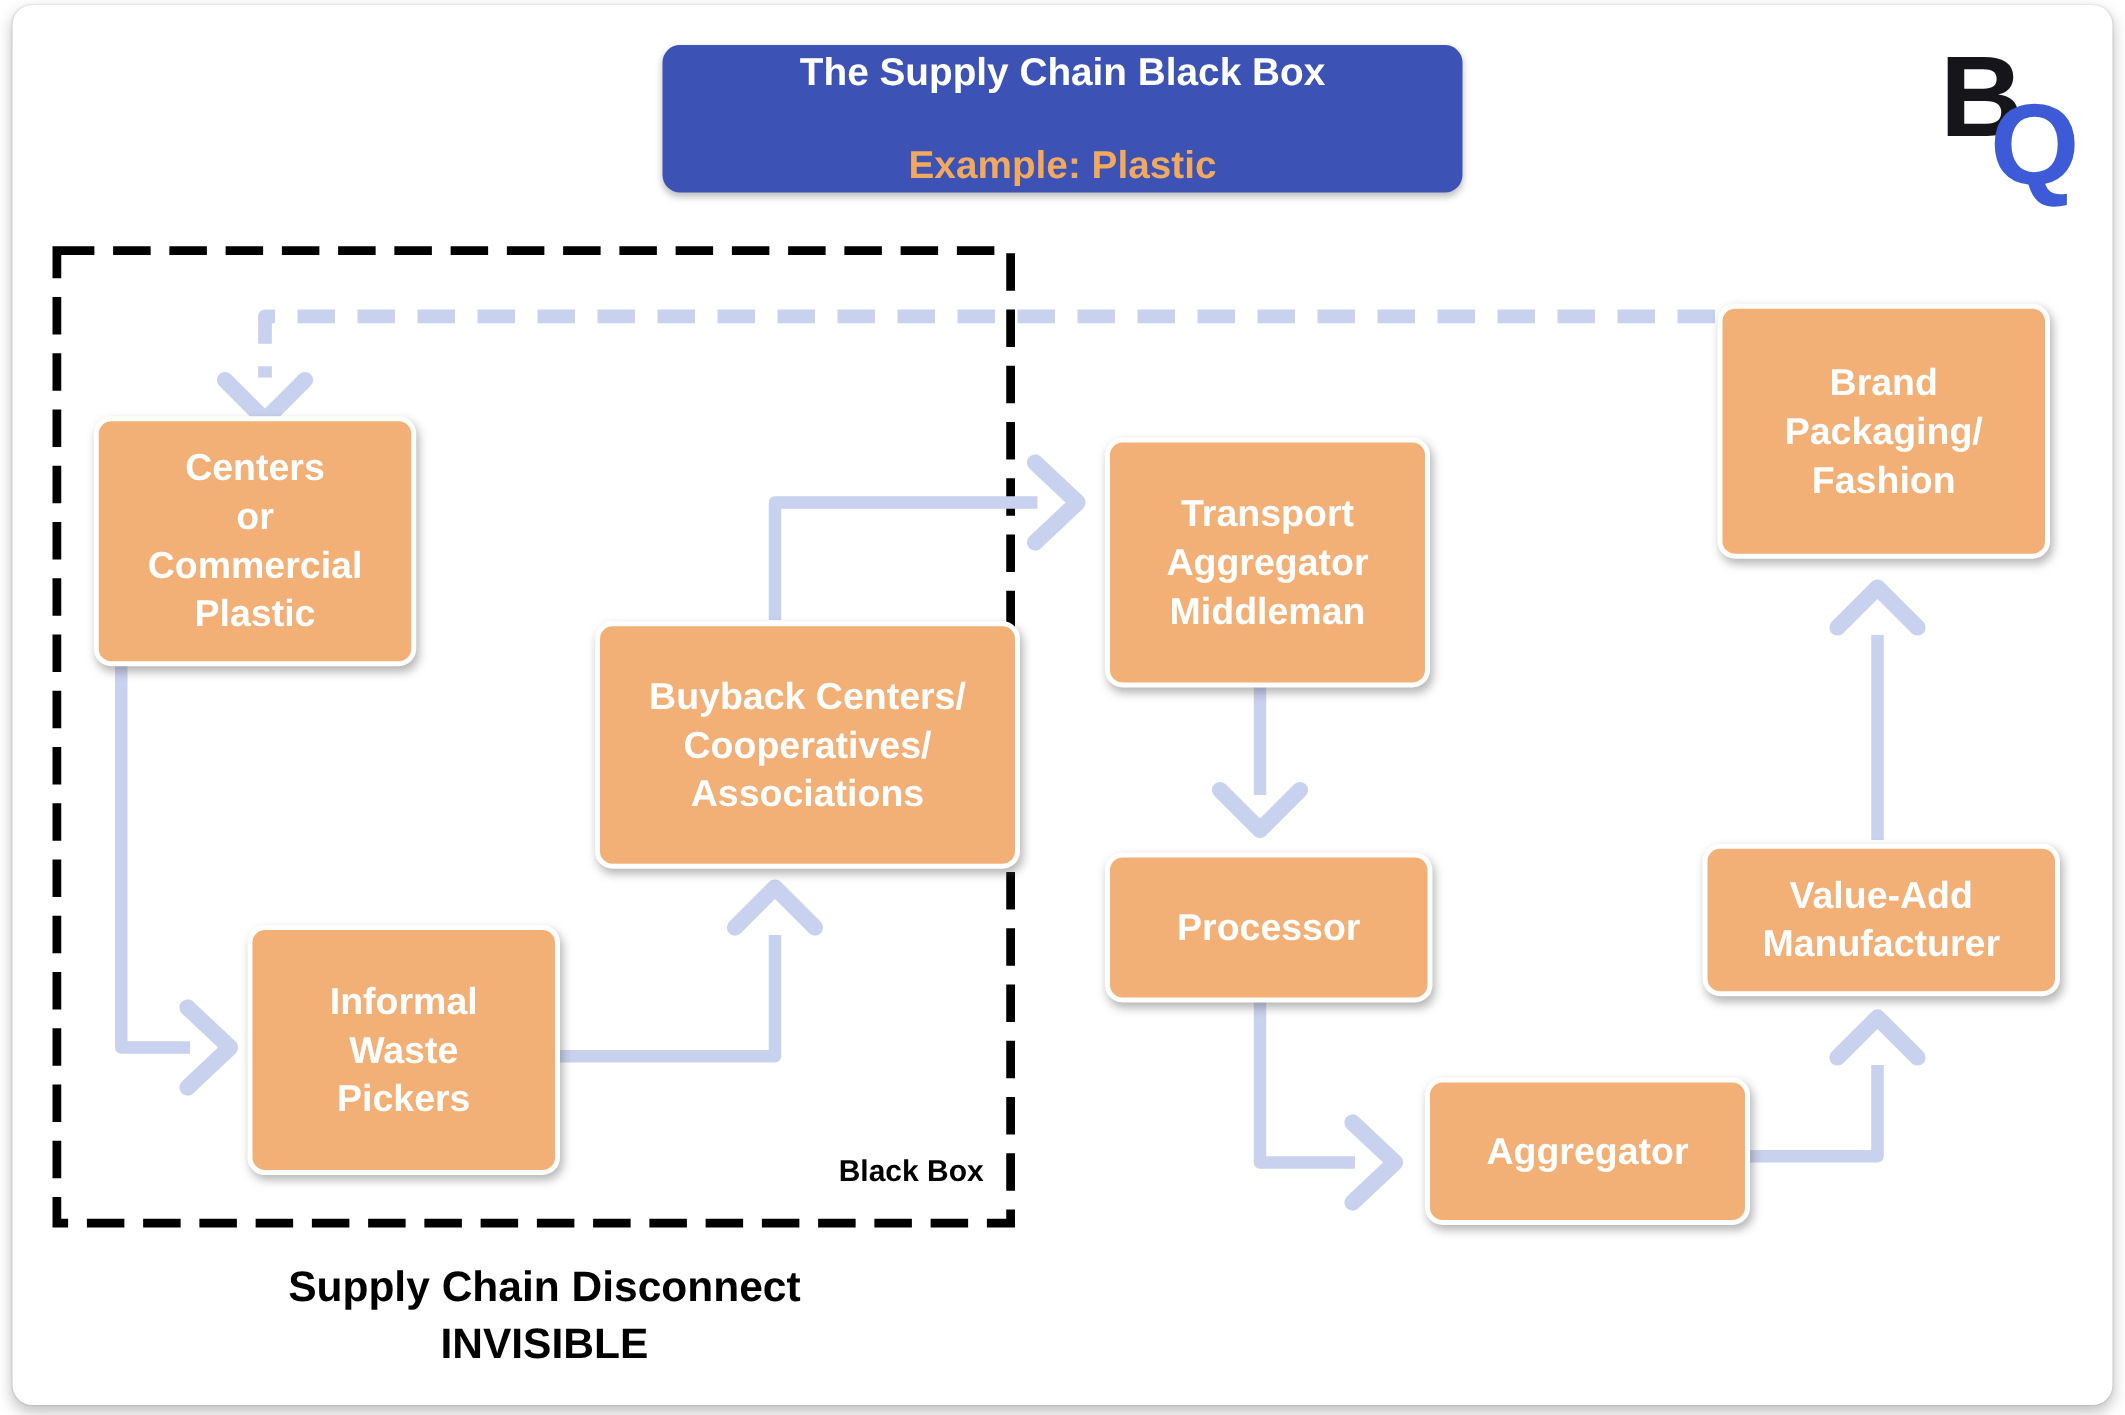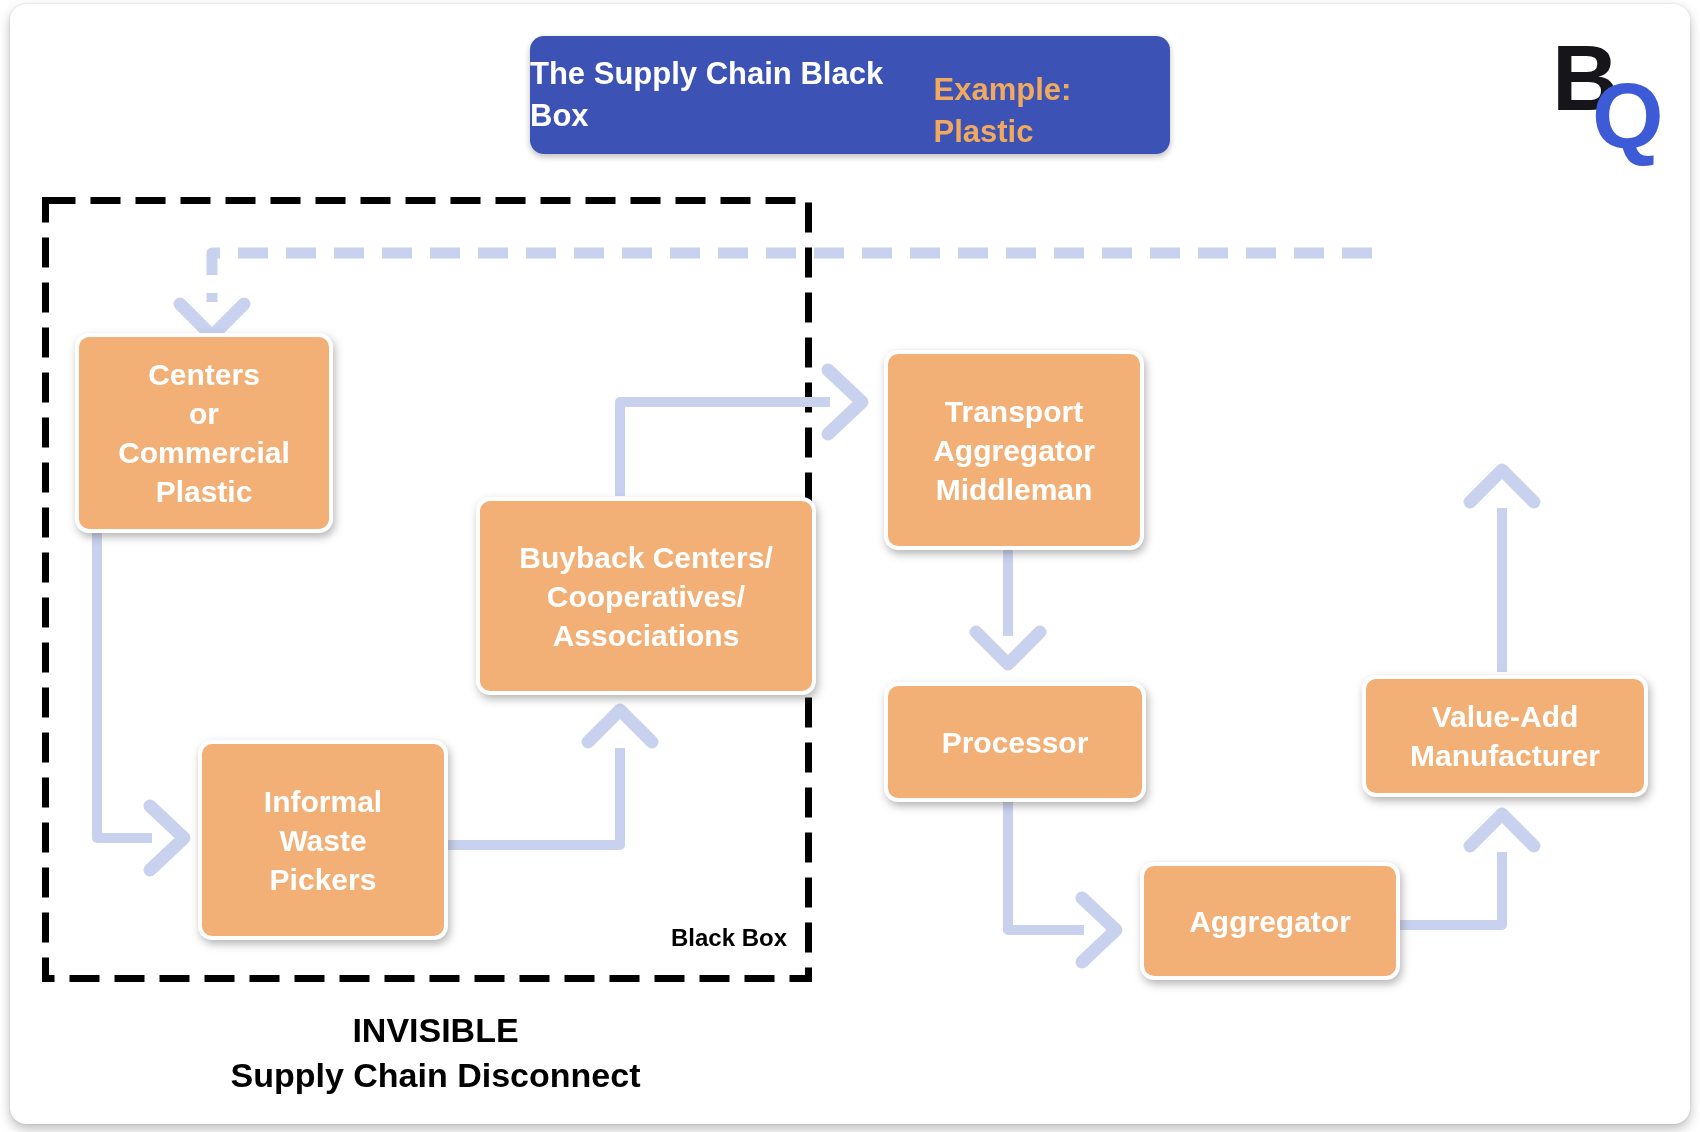--- a/index.html
+++ b/index.html
@@ -13,21 +13,21 @@
     box-shadow:0 5px 12px rgba(0,0,0,.26), 0 0 2px rgba(0,0,0,.15);
   }
   .wires{position:absolute;left:0;top:0;width:1700px;height:1132px;pointer-events:none;}
   .bbox-outline{fill:none;stroke:var(--dashed-box);stroke-width:7;stroke-dasharray:30 15;}
   .wire{fill:none;stroke:var(--arrow);stroke-width:10;stroke-linejoin:round;}
   .wire.dashed{stroke-dasharray:30 18;stroke-width:11;}
   .chev{fill:none;stroke:var(--arrow);stroke-width:13;stroke-linecap:round;stroke-linejoin:round;}
   .title-box{
     position:absolute;left:530px;top:36px;width:640px;height:118px;
     background:var(--title-bg);border-radius:14px;
-    display:flex;align-items:center;justify-content:center;
+    display:flex;flex-direction:column;align-items:center;justify-content:center;
     box-shadow:0 3px 6px rgba(0,0,0,.25);
   }
   .title-line{color:var(--title-text);font-size:31px;line-height:42px;}
   .subtitle-line{color:var(--subtitle);font-size:31px;line-height:42px;margin-top:32px;}
   .logo{position:absolute;left:1540px;top:30px;width:150px;height:140px;}
   .logo .b{position:absolute;left:12px;top:2px;font-size:92px;color:#16161a;line-height:1;}
   .logo .q{position:absolute;left:52px;top:40px;font-size:92px;color:var(--logo-q);line-height:1;}
   .node{
     position:absolute;background:var(--node-fill);
     border:4px solid #ffffff;border-radius:14px;
@@ -144,20 +144,25 @@
 
   <div class="node n-convertor">
     <div>Aggregator</div>
   </div>
 
   <div class="node n-valueadd">
     <div>Value-Add</div>
     <div>Manufacturer</div>
   </div>
 
+  <div class="node n-brand">
+    <div>Brand</div>
+    <div>Packaging/</div>
+    <div>Fashion</div>
+  </div>
 
   <div class="bbox-label">Black Box</div>
 
   <div class="caption">
+    <div>Supply Chain Disconnect</div>
     <div>INVISIBLE</div>
-    <div>Supply Chain Disconnect</div>
   </div>
 </div>
 
 </body></html>

